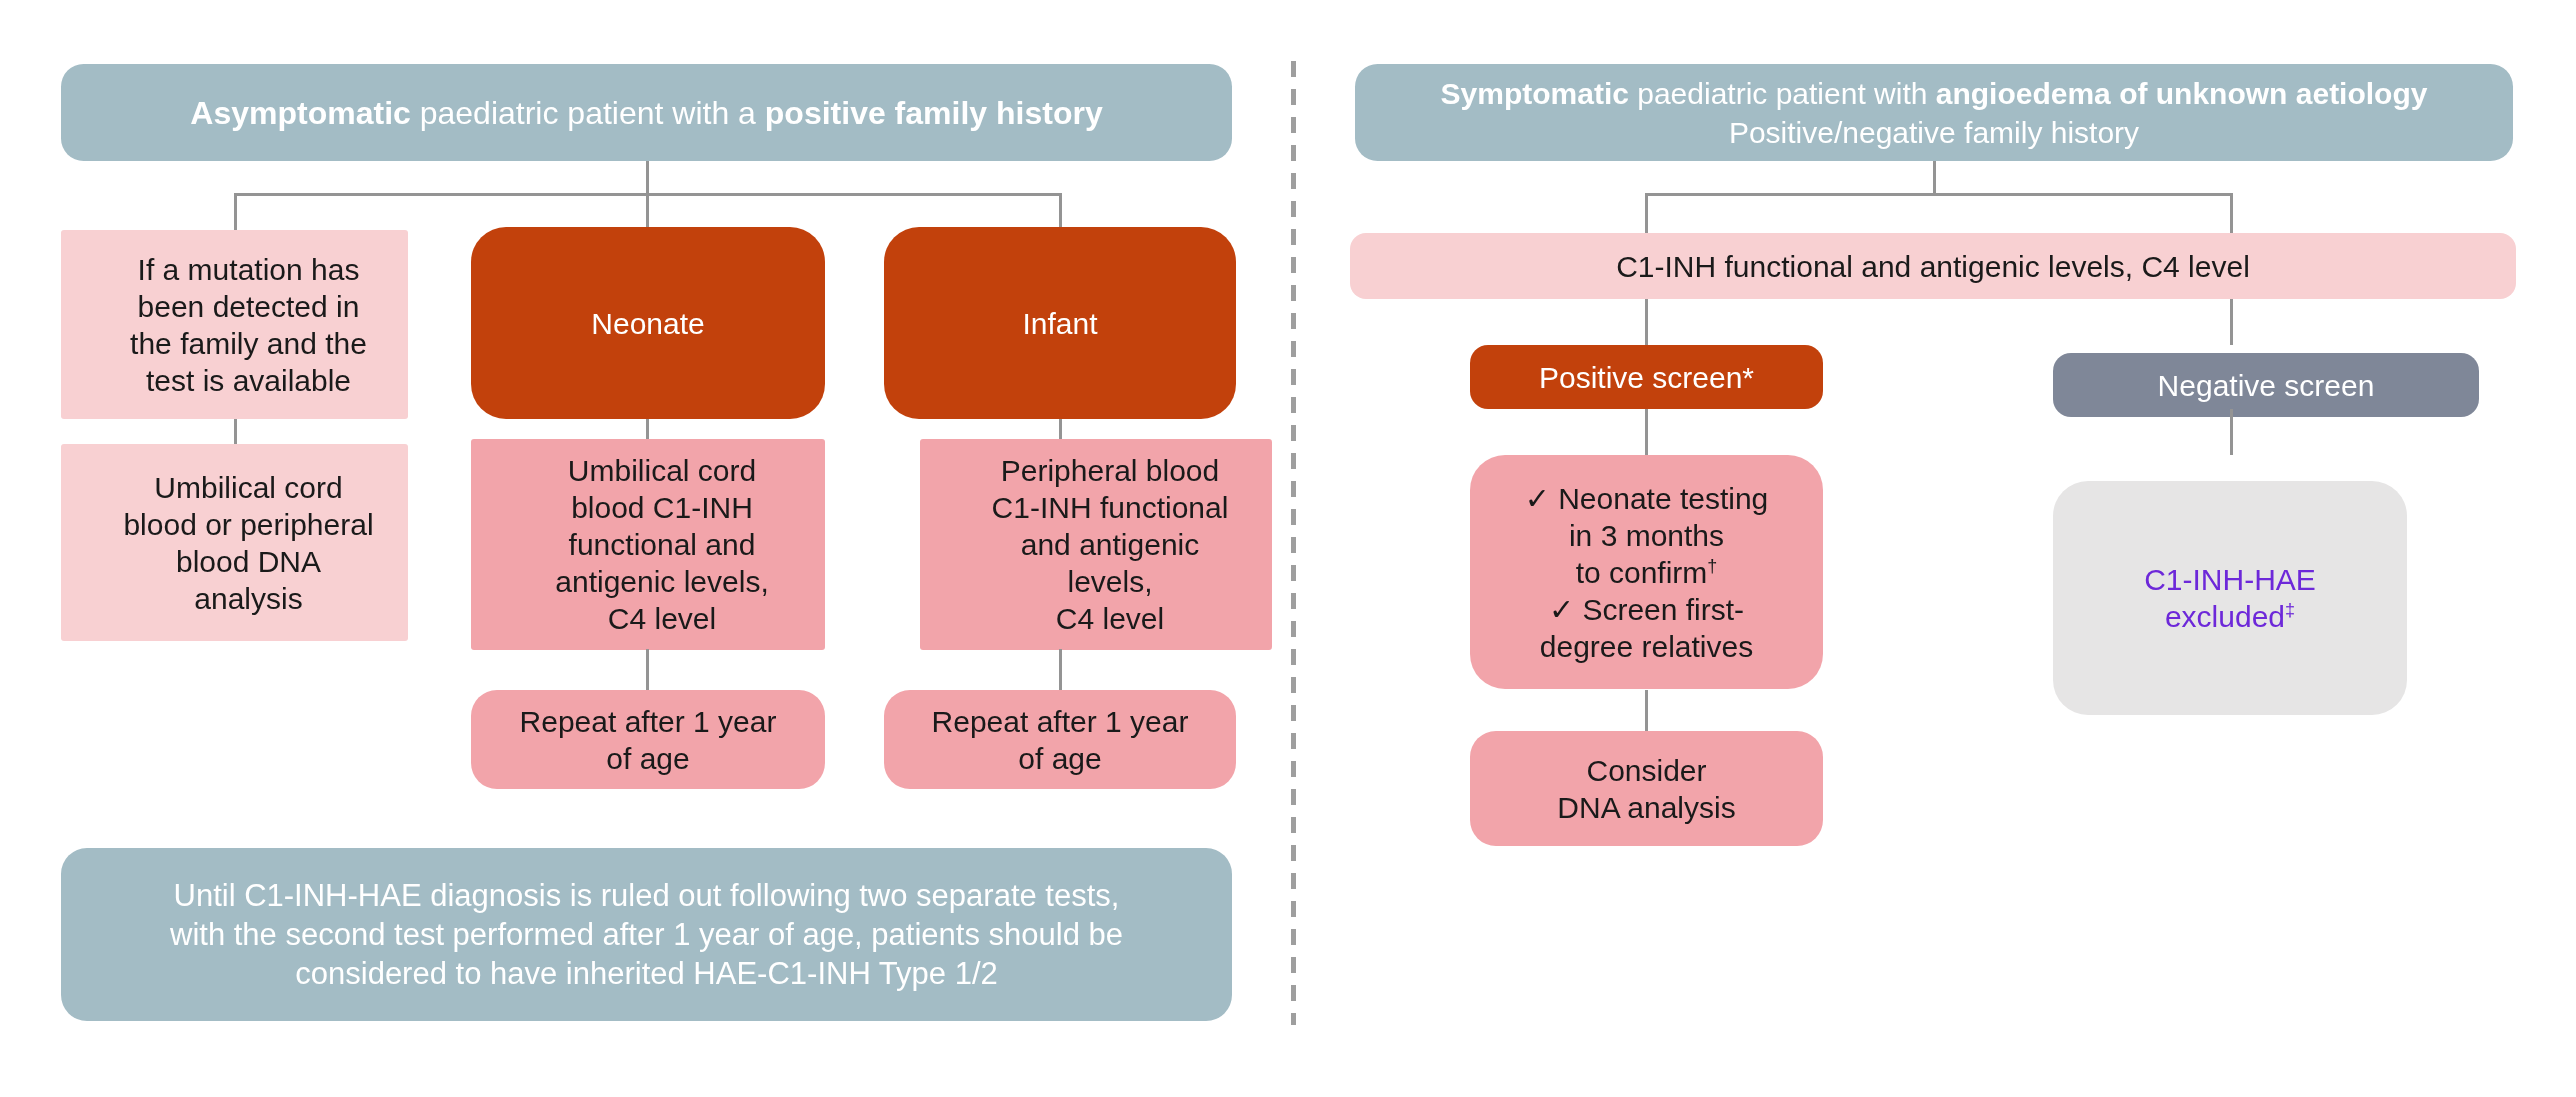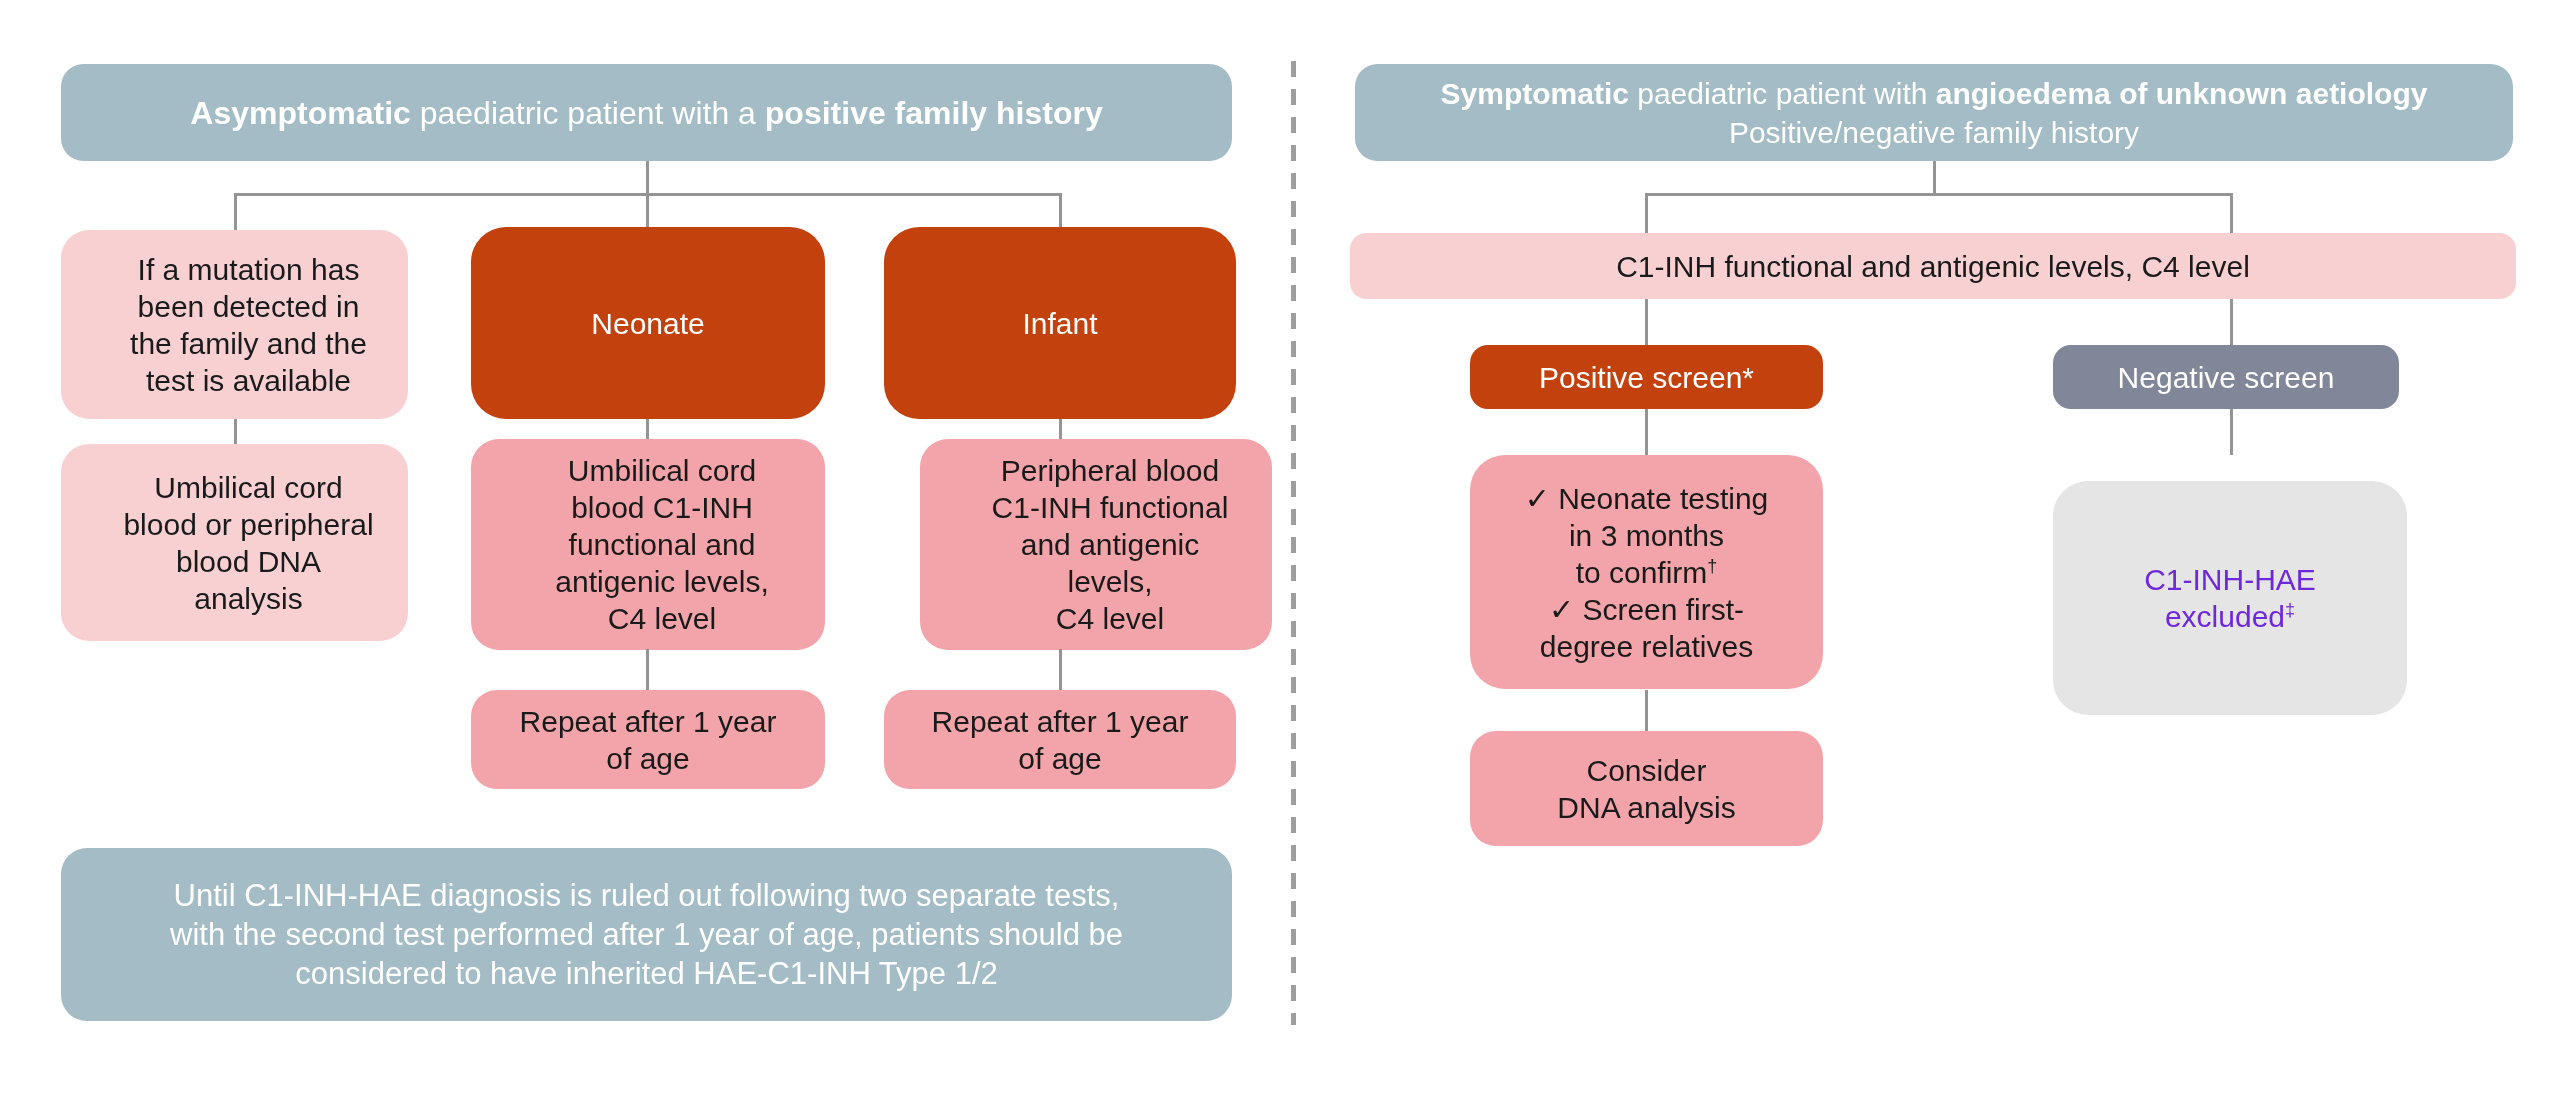--- a/index.html
+++ b/index.html
@@ -28,21 +28,21 @@
   .gray-light { background: #e6e5e5; color: #6d28d9; margin-top: 26px; }
 
   .hdr { font-size: 32px; line-height: 40px; border-radius: 22.5px; }
   .hdr .b { font-weight: 700; }
   .body-txt { font-size: 30px; line-height: 37px; font-weight: 400; }
   .footer-txt { font-size: 31px; line-height: 39px; }
 
   .r25 { border-radius: 16px; }
   .r28 { border-radius: 18px; }
   .r40 { border-radius: 26px; }
-  .r45 { border-radius: 28px; padding-left: 28px; }
+  .r45 { border-radius: 3px; padding-left: 28px; }
   .r55 { border-radius: 35px; }
 
   .conn { position: absolute; background: #949494; }
   .divider {
     position: absolute;
     left: 1291px; top: 61px;
     width: 4.5px; height: 964px;
     background: repeating-linear-gradient(to bottom, #9e9e9e 0px, #9e9e9e 16px, transparent 16px, transparent 28px);
   }
   sup { font-size: 60%; vertical-align: super; line-height: 0; }
@@ -115,21 +115,21 @@
   <div class="conn" style="left:1645px; top:193px; width:587px; height:2.6px;"></div>
   <div class="conn" style="left:1645px; top:193px; width:2.6px; height:41px;"></div>
   <div class="conn" style="left:2230px; top:193px; width:2.6px; height:41px;"></div>
 
   <div class="box pink-light body-txt r25" style="left:1350px; top:233px; width:1166px; height:66px;">C1-INH functional and antigenic levels, C4 level</div>
 
   <div class="conn" style="left:1645px; top:299px; width:2.6px; height:46px;"></div>
   <div class="conn" style="left:2230px; top:299px; width:2.6px; height:46px;"></div>
 
   <div class="box maroon body-txt r28" style="left:1470px; top:345px; width:353px; height:64px;">Positive screen*</div>
-  <div class="box slate body-txt r28" style="left:2053px; top:345px; width:346px; height:64px;">Negative screen</div>
+  <div class="box slate body-txt r28" style="left:2053px; top:353px; width:426px; height:64px;">Negative screen</div>
 
   <div class="conn" style="left:1645px; top:409px; width:2.6px; height:46px;"></div>
   <div class="conn" style="left:2230px; top:409px; width:2.6px; height:46px;"></div>
 
   <div class="box pink-med body-txt r55" style="left:1470px; top:455px; width:353px; height:234px;">
     <div>
       <div><span>✓ Neonate testing</span></div>
       <div>in 3 months</div>
       <div><span>to confirm</span><sup>†</sup></div>
       <div><span>✓ Screen first-</span></div>

